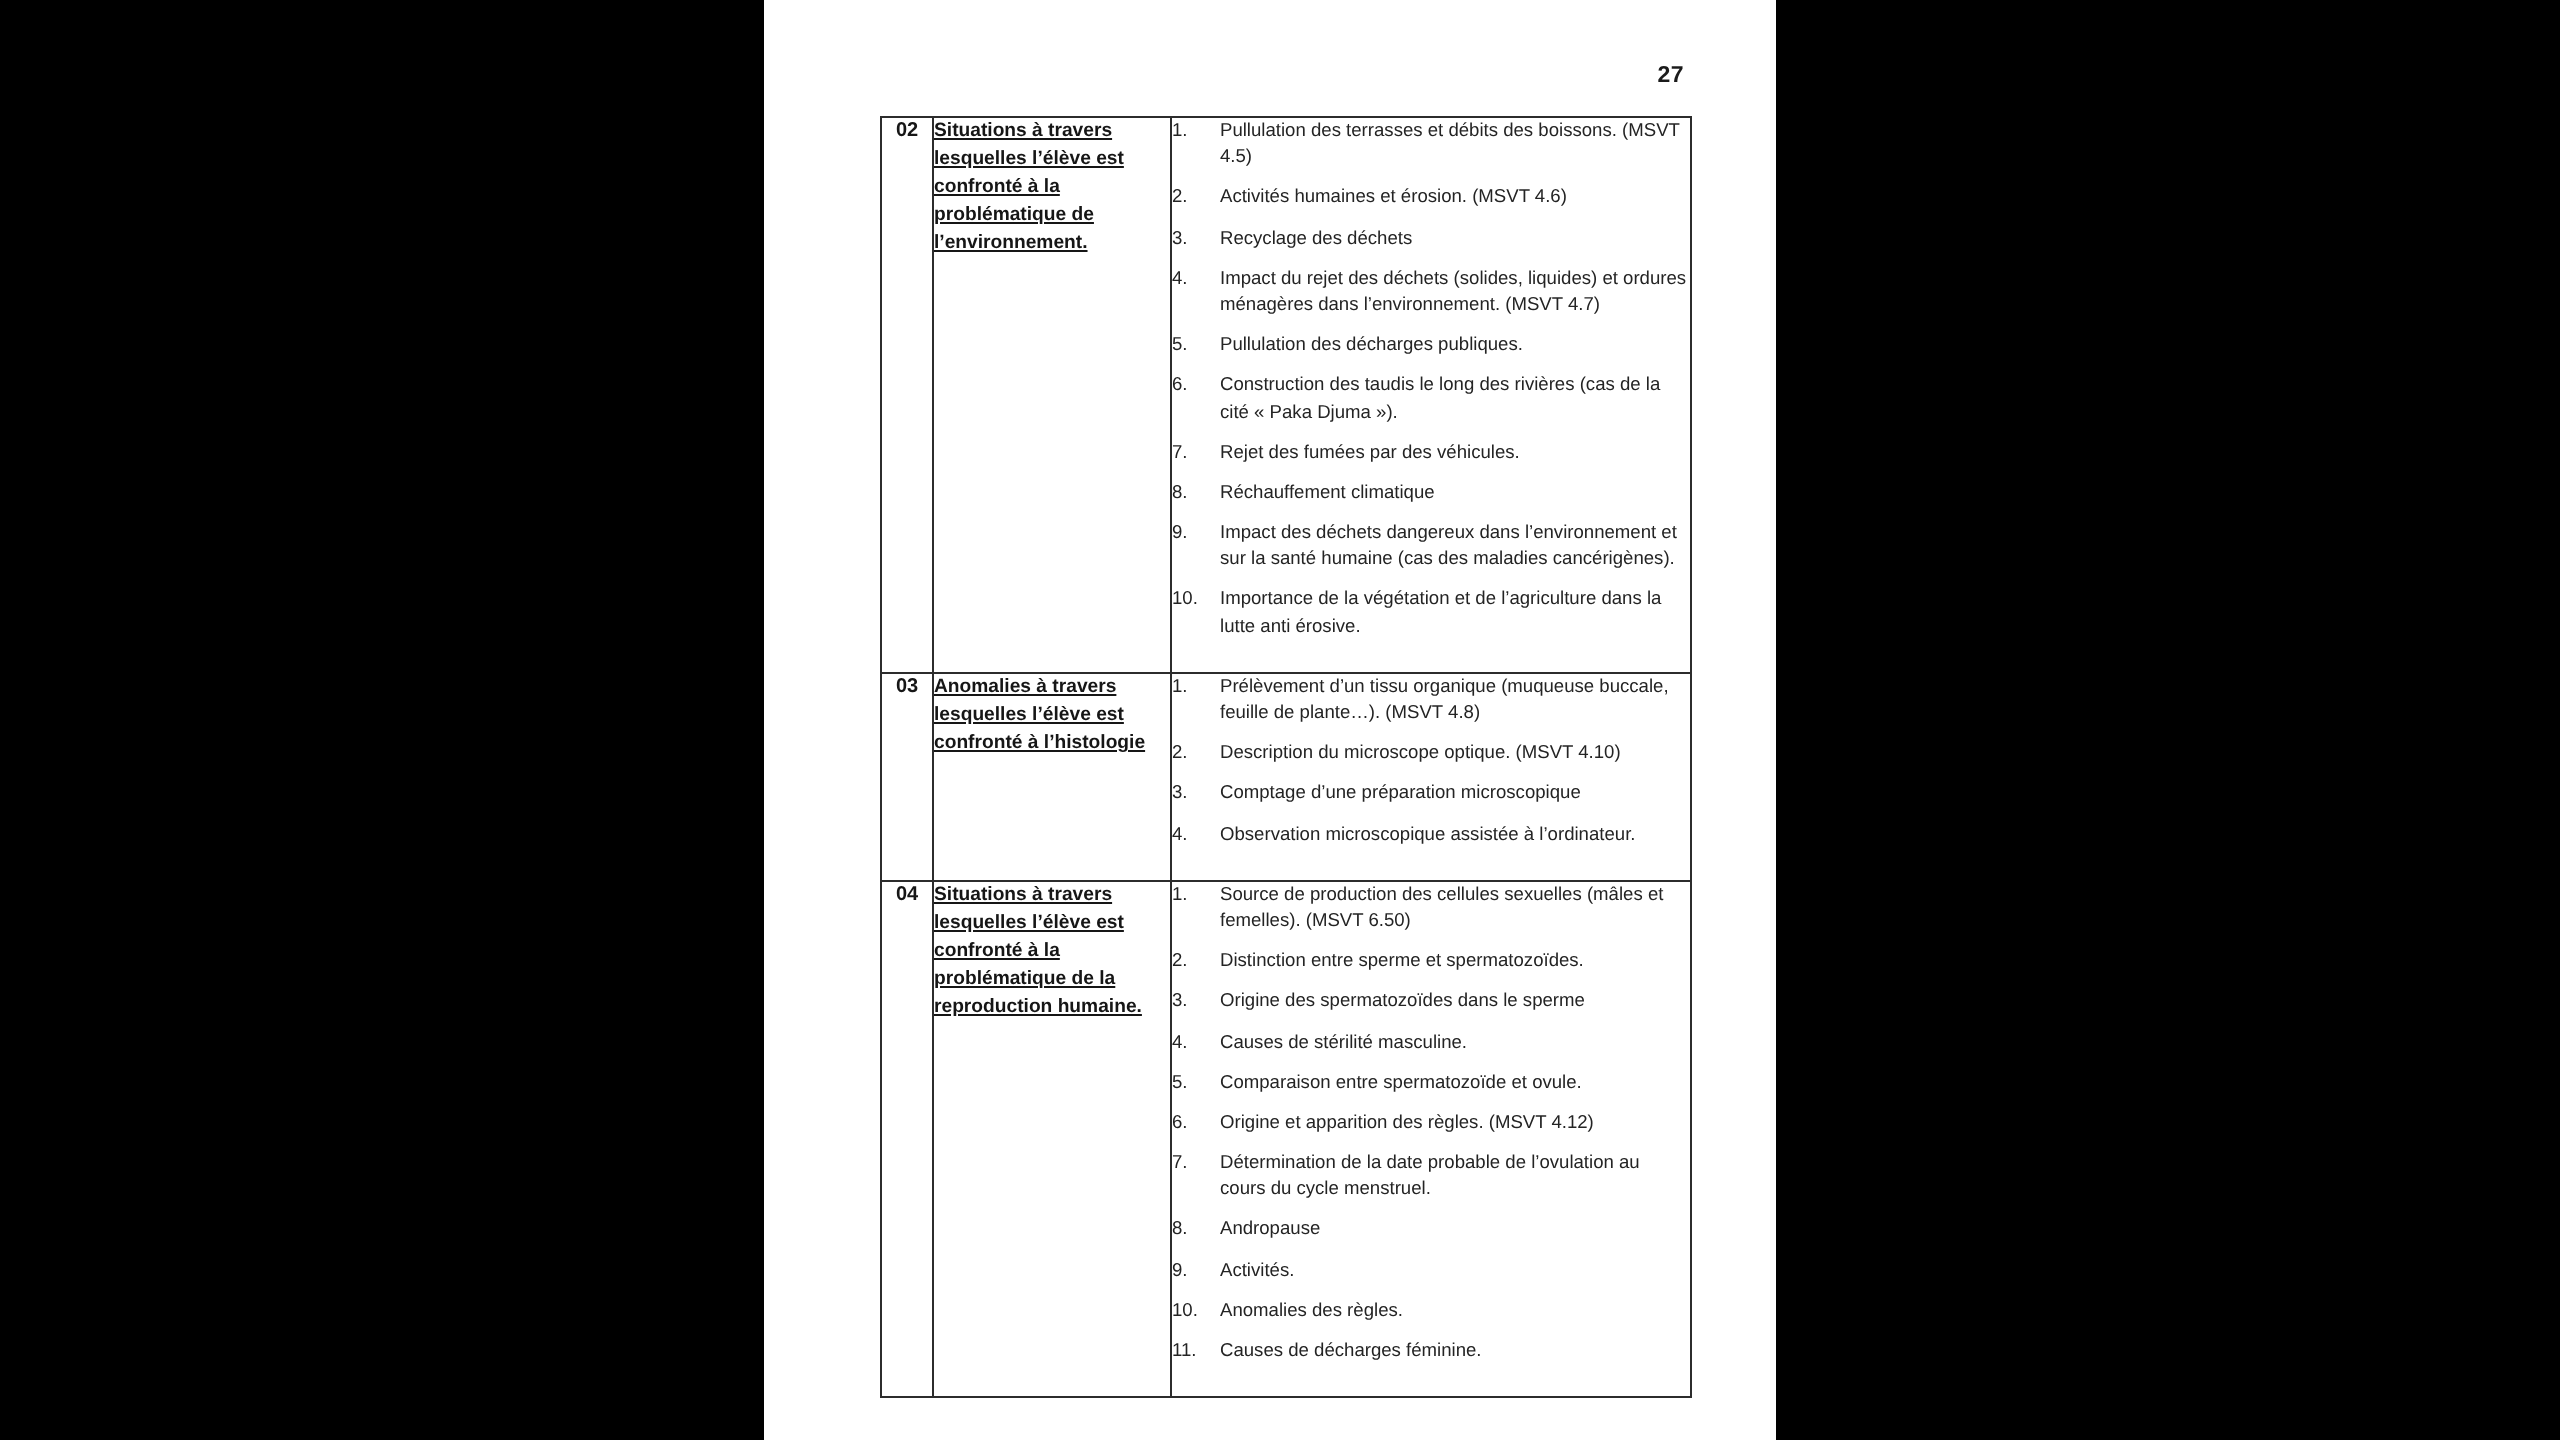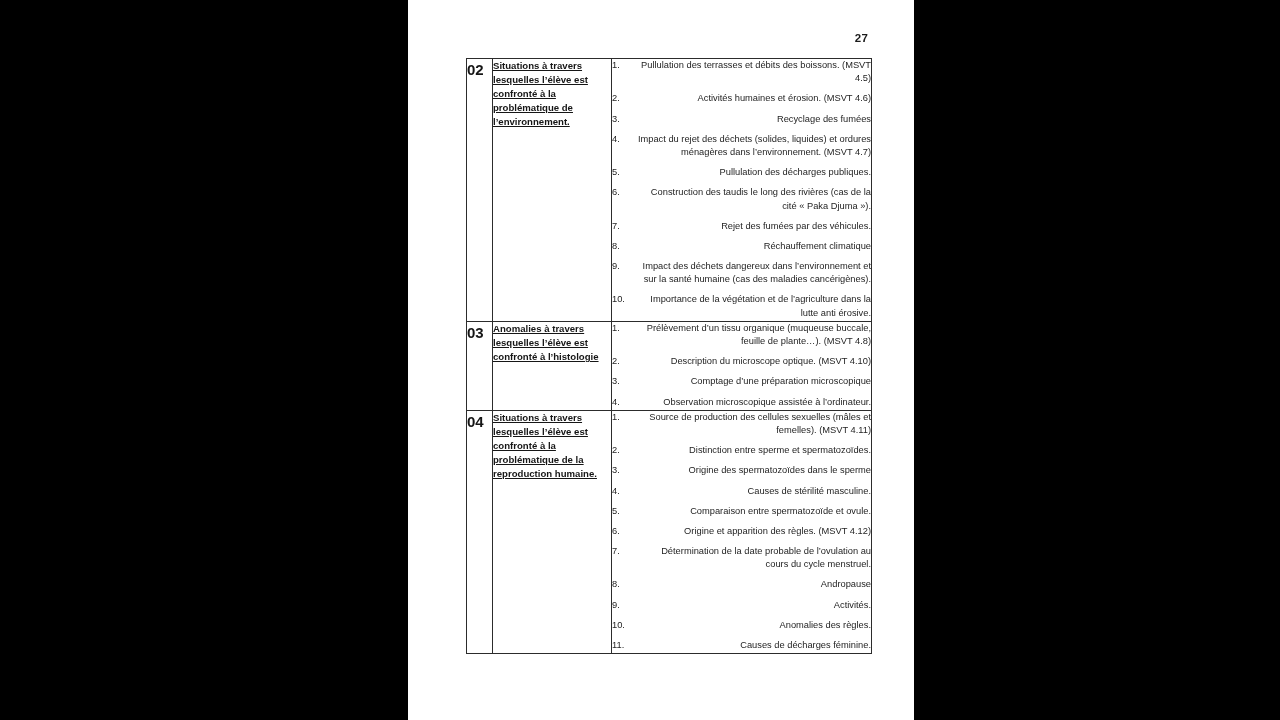--- a/index.html
+++ b/index.html
@@ -16,21 +16,21 @@
   #viewer {
     position: relative;
     width: 1280px;
     height: 720px;
     background: #000000;
   }
 
   
   #page-sheet {
     position: absolute;
-    left: 408px;
+    left: 382px;
     top: 0;
     width: 506px;
     height: 720px;
     background: #ffffff;
   }
 
   
   #page-number {
     position: absolute;
     right: 46px;
@@ -56,23 +56,23 @@
     border: 1px solid #2c2c2c;
     vertical-align: top;
     padding: 0;
   }
 
   col.col-num    { width: 26px; }
   col.col-theme  { width: 119px; }
   col.col-items  { width: 260px; }
 
   td.cell-num {
-    text-align: left;
+    text-align: center;
     padding: 8px 0 8px 6px;
-    font-size: 15px;
+    font-size: 10px;
     font-weight: 700;
     color: #161616;
     line-height: 1.42;
   }
 
   td.cell-theme {
     padding: 8px 6px 8px 7px;
     font-size: 9.6px;
     font-weight: 700;
     color: #161616;
@@ -93,25 +93,24 @@
 
   ol.item-list > li {
     position: relative;
     counter-increment: li;
     padding-left: 24px;
     margin-bottom: 7px;
     font-size: 9.3px;
     line-height: 1.42;
     color: #242424;
     font-family: "Liberation Sans", sans-serif;
-    text-align: right;
   }
 
   ol.item-list > li:last-child {
-    margin-bottom: 1px;
+    margin-bottom: 16px;
   }
 
   ol.item-list > li::before {
     content: counter(li) ".";
     position: absolute;
     left: 0;
     top: 0;
     width: 20px;
     text-align: left;
     color: #242424;
@@ -140,21 +139,21 @@
       </colgroup>
       <tbody>
 
         <tr>
           <td class="cell-num">02</td>
           <td class="cell-theme">Situations à travers lesquelles l’élève est confronté à la problématique de l’environnement.</td>
           <td class="cell-items">
             <ol class="item-list">
               <li>Pullulation des terrasses et débits des boissons. (MSVT 4.5)</li>
               <li>Activités humaines et érosion. (MSVT 4.6)</li>
-              <li>Recyclage des fumées</li>
+              <li>Recyclage des déchets</li>
               <li>Impact du rejet des déchets (solides, liquides) et ordures ménagères dans l’environnement. (MSVT 4.7)</li>
               <li>Pullulation des décharges publiques.</li>
               <li>Construction des taudis le long des rivières (cas de la cité « Paka Djuma »).</li>
               <li>Rejet des fumées par des véhicules.</li>
               <li>Réchauffement climatique</li>
               <li>Impact des déchets dangereux dans l’environnement et sur la santé humaine (cas des maladies cancérigènes).</li>
               <li>Importance de la végétation et de l’agriculture dans la lutte anti érosive.</li>
             </ol>
           </td>
         </tr>
@@ -170,21 +169,21 @@
               <li>Observation microscopique assistée à l’ordinateur.</li>
             </ol>
           </td>
         </tr>
 
         <tr>
           <td class="cell-num">04</td>
           <td class="cell-theme">Situations à travers lesquelles l’élève est confronté à la problématique de la reproduction humaine.</td>
           <td class="cell-items">
             <ol class="item-list">
-              <li>Source de production des cellules sexuelles (mâles et femelles). (MSVT 4.11)</li>
+              <li>Source de production des cellules sexuelles (mâles et femelles). (MSVT 6.50)</li>
               <li>Distinction entre sperme et spermatozoïdes.</li>
               <li>Origine des spermatozoïdes dans le sperme</li>
               <li>Causes de stérilité masculine.</li>
               <li>Comparaison entre spermatozoïde et ovule.</li>
               <li>Origine et apparition des règles. (MSVT 4.12)</li>
               <li>Détermination de la date probable de l’ovulation au cours du cycle menstruel.</li>
               <li>Andropause</li>
               <li>Activités.</li>
               <li>Anomalies des règles.</li>
               <li>Causes de décharges féminine.</li>

